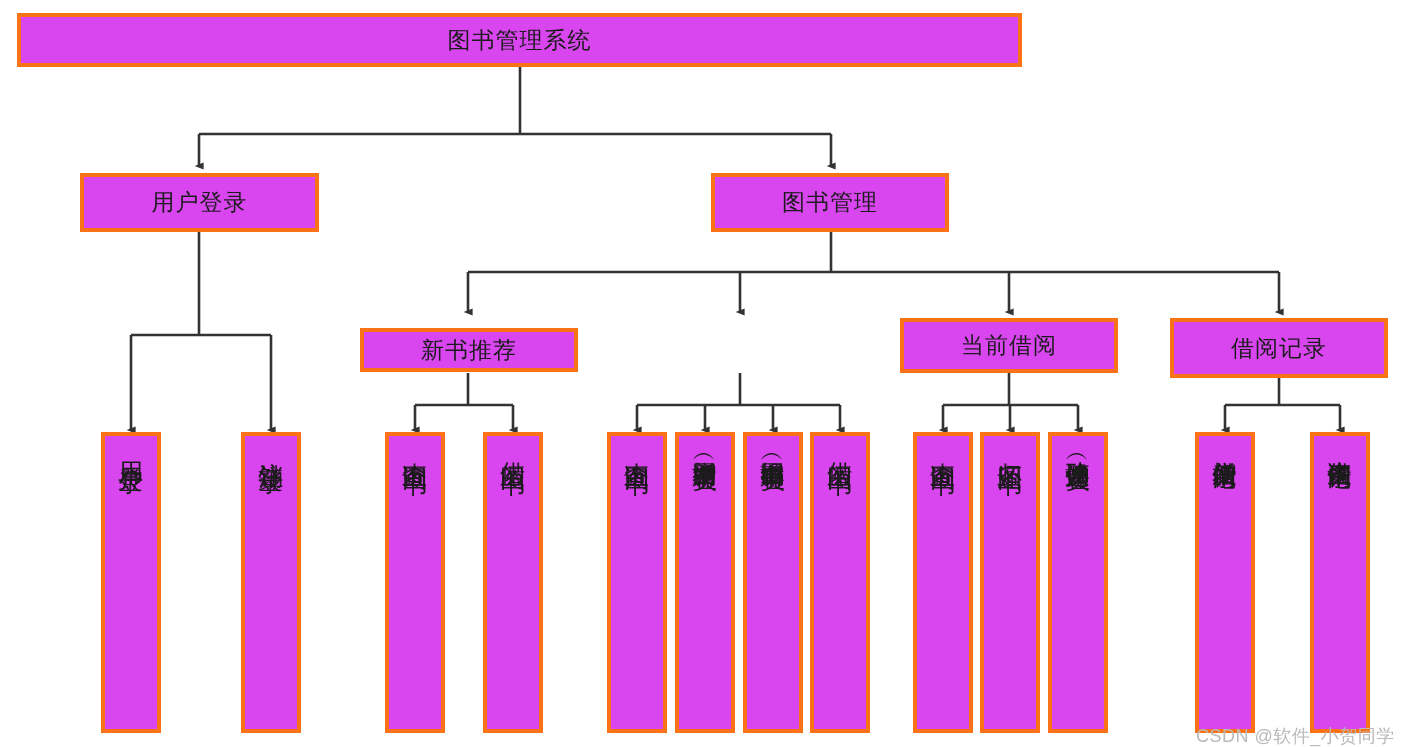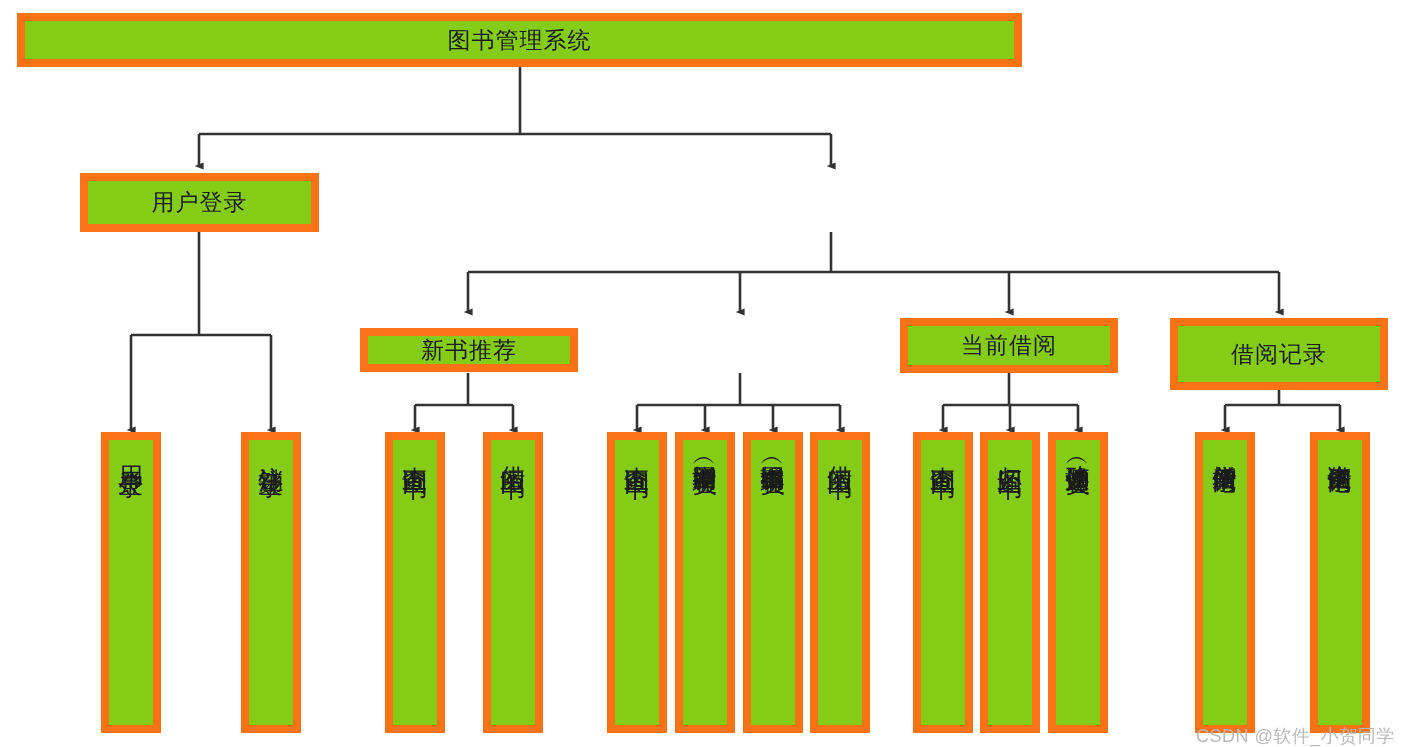--- a/index.html
+++ b/index.html
@@ -7,22 +7,22 @@
     font-family:"Liberation Sans","DejaVu Sans",sans-serif;
     width:1405px;height:747px;overflow:hidden;
   }
   #stage{position:relative;width:1405px;height:747px;background:#ffffff;}
 
   svg.edges{position:absolute;left:0;top:0;width:1405px;height:747px;pointer-events:none;}
 
   .node{
     position:absolute;
     box-sizing:border-box;
-    background:#84cc16;
-    border:8px solid #f97316;
+    background:#d946ef;
+    border:4px solid #f97316;
     display:flex;
     align-items:center;
     justify-content:center;
     color:#1b1b1b;
   }
   .node .label{
     text-align:center;
     line-height:1.15;
     white-space:pre-wrap;
   }
@@ -114,28 +114,31 @@
     </g>
   </svg>
 
   <div class="node h" id="n-root" style="left:17px;top:13px;width:1005px;height:54px;">
     <span class="label">图书管理系统</span>
   </div>
 
   <div class="node h" style="left:80px;top:173px;width:239px;height:59px;">
     <span class="label">用户登录</span>
   </div>
+  <div class="node h" style="left:711px;top:173px;width:238px;height:59px;">
+    <span class="label">图书管理</span>
+  </div>
 
   <div class="node h" style="left:360px;top:328px;width:218px;height:44px;">
     <span class="label">新书推荐</span>
   </div>
   <div class="node h" style="left:900px;top:318px;width:218px;height:55px;">
     <span class="label">当前借阅</span>
   </div>
-  <div class="node h" style="left:1170px;top:318px;width:218px;height:72px;">
+  <div class="node h" style="left:1170px;top:318px;width:218px;height:60px;">
     <span class="label">借阅记录</span>
   </div>
 
   <div class="node v" style="left:101px;top:432px;width:60px;height:301px;">
     <span class="label">用户登录</span>
   </div>
   <div class="node v" style="left:241px;top:432px;width:60px;height:301px;">
     <span class="label">注销登录</span>
   </div>
 

